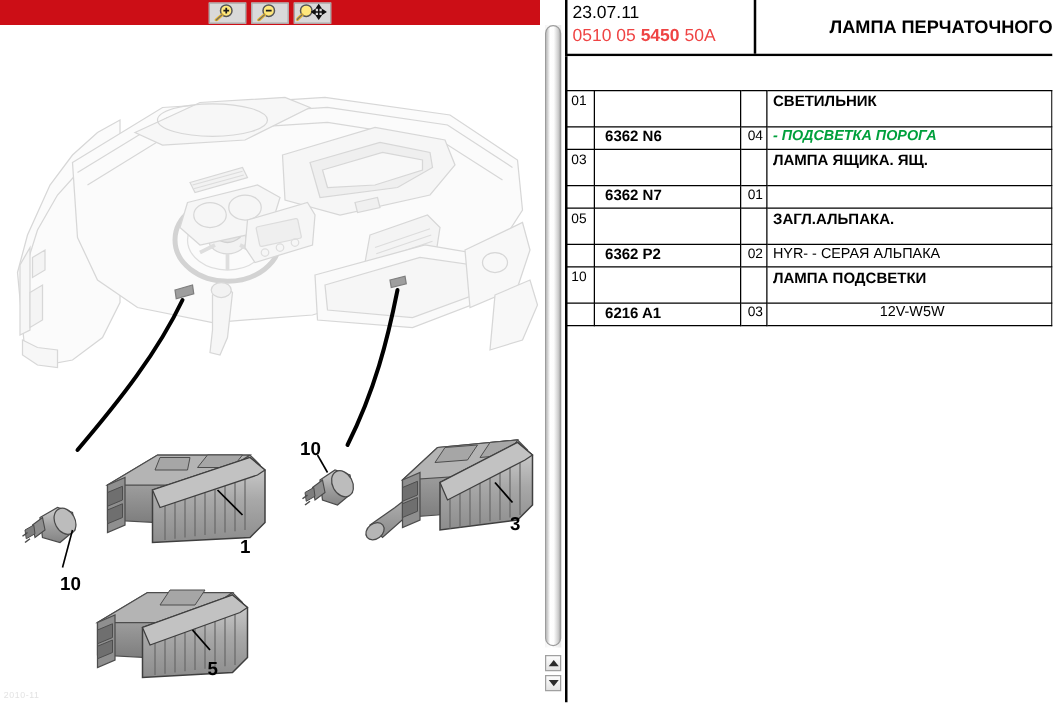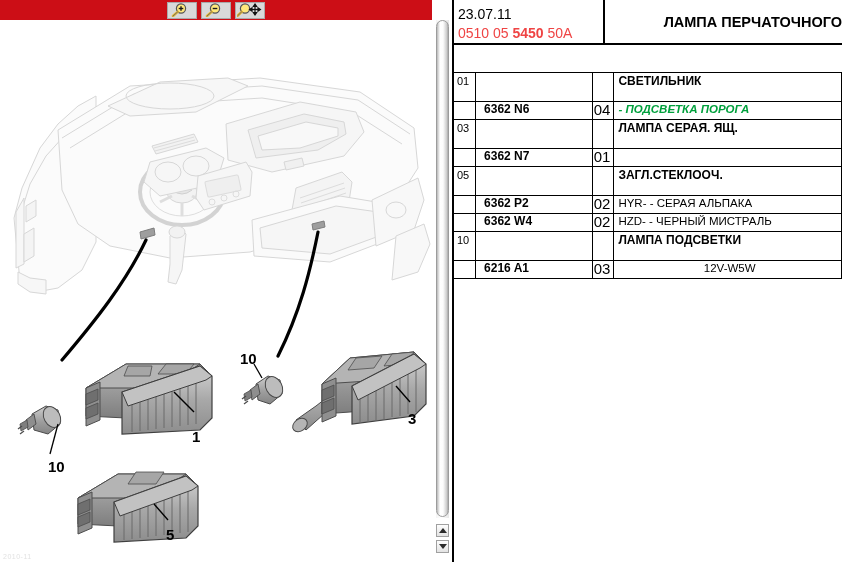--- a/index.html
+++ b/index.html
@@ -144,21 +144,21 @@
     box-sizing: border-box;
     display: flex;
   }
   .header-left {
     width: 153px;
     border-right: 2px solid #000;
     box-sizing: border-box;
     padding: 0 0 0 6px;
     display: flex;
     flex-direction: column;
-    justify-content: flex-end;
+    justify-content: flex-start;
   }
   .hdr-date {
     font-size: 14px;
     color: #000;
     line-height: 19px;
     white-space: nowrap;
   }
   .hdr-ref {
     font-size: 14px;
     color: #ef4444;
@@ -211,21 +211,21 @@
     height: 17px;
   }
   .col-idx   { width: 23px; }
   .col-ref   { width: 117px; }
   .col-qty   { width: 21px; }
   .col-desc  { width: 227px; }
 
   .cell-pad { padding: 1px 3px 0 4px; line-height: 15px; }
   .idx-txt  { font-size: 11px; padding: 1px 0 0 4px; line-height: 14px; }
   .ref-txt  { font-weight: bold; font-size: 12px; padding: 0 0 1px 8px; line-height: 15px; }
-  .qty-txt  { font-size: 15px; text-align: right; padding: 1px 3px 0 0; line-height: 14px; }
+  .qty-txt  { font-size: 11px; text-align: right; padding: 1px 3px 0 0; line-height: 14px; }
   .qty-txt.lower { padding-top: 0; line-height: 15px; }
   .desc-title { font-weight: bold; font-size: 12px; padding: 1px 0 12px 4px; line-height: 15px; }
   .desc-sub   { font-size: 11.5px; padding: 0 0 1px 4px; line-height: 15px; }
   .desc-sub.green { color: #00a03c; font-style: italic; font-weight: bold; }
   .desc-plain { font-size: 11.5px; padding: 0 0 0 4px; line-height: 15px; }
   .empty-cell { }
   .left-rail {
     position: absolute;
     left: 0; top: 0;
     width: 0;
@@ -554,21 +554,21 @@
           <td>
             <div class="idx-txt">03</div>
           </td>
           <td>
               <div class="cell-pad empty-cell"></div>
             </td>
           <td>
               <div class="qty-txt"></div>
             </td>
           <td>
-            <div class="desc-title">ЛАМПА СЕРАЯ. ЯЩ.</div>
+            <div class="desc-title">ЛАМПА ЯЩИКА. ЯЩ.</div>
           </td>
         </tr>
         <tr>
           <td style="border-top:none;"></td>
           <td style="border-top:none;">
             <div class="ref-txt">6362 N7</div>
           </td>
           <td style="border-top:none;">
             <div class="qty-txt lower">01</div>
           </td>
@@ -581,49 +581,37 @@
           <td>
             <div class="idx-txt">05</div>
           </td>
           <td>
               <div class="cell-pad empty-cell"></div>
             </td>
           <td>
               <div class="qty-txt"></div>
             </td>
           <td>
-            <div class="desc-title">ЗАГЛ.СТЕКЛООЧ.</div>
+            <div class="desc-title">ЗАГЛ.АЛЬПАКА.</div>
           </td>
         </tr>
 
         <tr>
           <td style="border-top:none;"></td>
           <td style="border-top:none;">
             <div class="ref-txt">6362 P2</div>
           </td>
           <td style="border-top:none;">
             <div class="qty-txt lower">02</div>
           </td>
           <td style="border-top:none;">
             <div class="desc-plain">HYR- - СЕРАЯ АЛЬПАКА</div>
           </td>
         </tr>
 
-        <tr>
-          <td style="border-top:none;"></td>
-          <td style="border-top:none;">
-            <div class="ref-txt">6362 W4</div>
-          </td>
-          <td style="border-top:none;">
-            <div class="qty-txt lower">02</div>
-          </td>
-          <td style="border-top:none;">
-            <div class="desc-plain">HZD- - ЧЕРНЫЙ МИСТРАЛЬ</div>
-          </td>
-        </tr>
 
         <tr>
           <td>
             <div class="idx-txt">10</div>
           </td>
           <td>
               <div class="cell-pad empty-cell"></div>
             </td>
           <td>
               <div class="qty-txt"></div>

